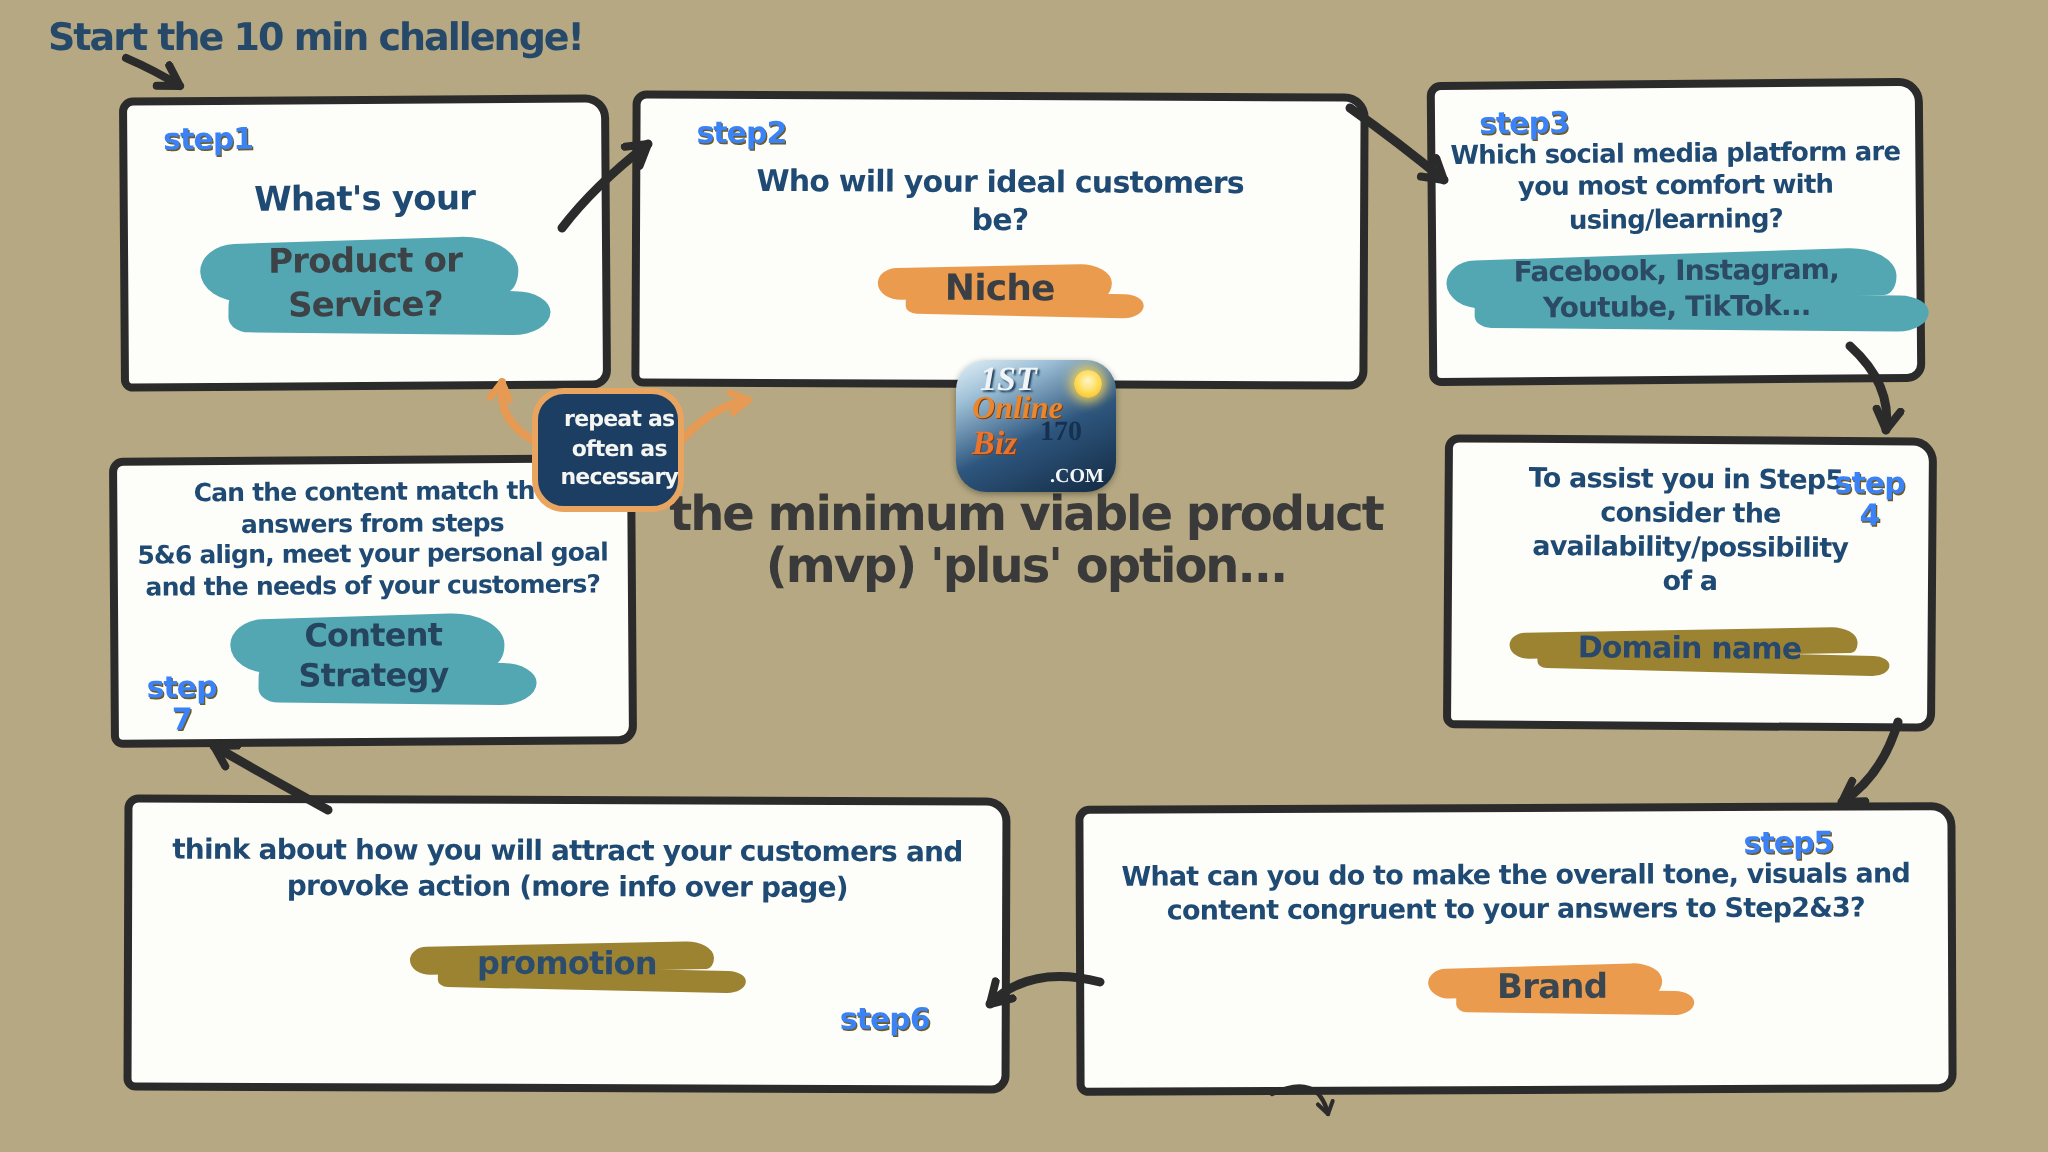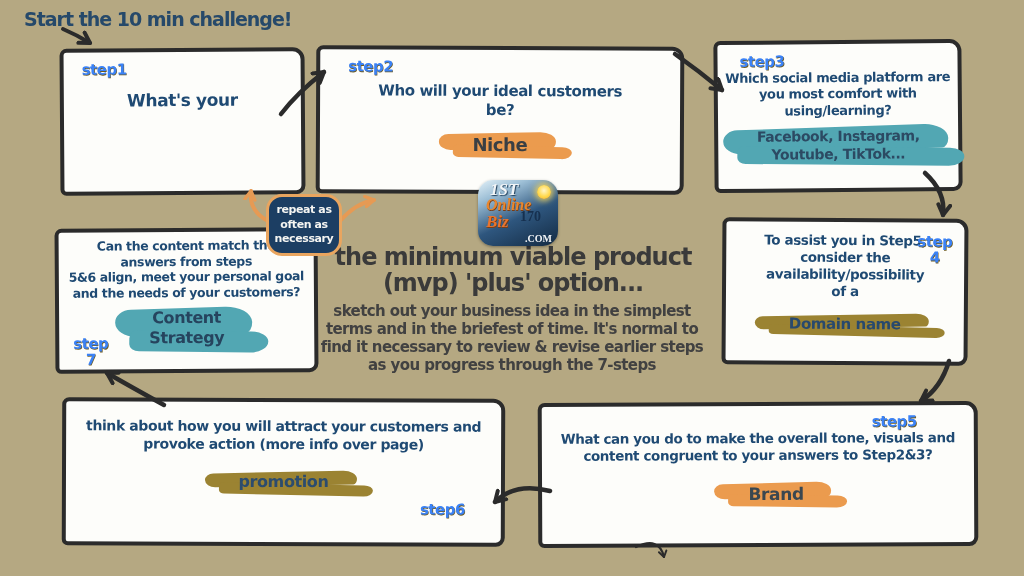--- a/index.html
+++ b/index.html
@@ -63,21 +63,21 @@
   .footer-note{position:absolute;left:418px;top:549px;width:240px;font-size:15px;letter-spacing:-0.8px;
        color:#2c4a63;z-index:3;margin-top:32px;}
 
   .center-title{position:absolute;left:318px;top:245px;width:390px;text-align:center;color:#3a3a3a;
        font-size:24px;line-height:1.08;letter-spacing:-1px;white-space:pre-line;z-index:3;}
   .center-sub{position:absolute;left:302px;top:302px;width:420px;text-align:center;color:#414141;
        font-size:15px;line-height:1.2;letter-spacing:-0.6px;white-space:pre-line;z-index:3;}
 
   .bubble{position:absolute;left:266px;top:194px;width:76px;height:62px;background:#1c3e63;
        border:3px solid #e9a55f;border-radius:16px;z-index:5;display:flex;align-items:center;
-       justify-content:center;text-align:center;box-sizing:border-box;}
+       justify-content:flex-end;text-align:center;box-sizing:border-box;}
   .bubble .t{color:#f5f5f2;font-size:11px;line-height:1.35;letter-spacing:-0.4px;white-space:pre-line;}
 
   .logo{position:absolute;left:478px;top:180px;width:80px;height:66px;border-radius:15px;z-index:6;
        background:linear-gradient(155deg,#e3f1f8 0%,#9dbfd6 22%,#2e567e 55%,#132a42 100%);
        box-shadow:0 1px 3px rgba(0,0,0,.35);overflow:hidden;font-family:"Liberation Serif",serif;}
   .logo span{position:absolute;font-weight:bold;}
   .logo .w1{left:12px;top:0px;font-size:17px;font-style:italic;color:#f2f5f7;text-shadow:1px 1px 1px #23425e;}
   .logo .w2{left:8px;top:16px;font-size:16px;font-style:italic;color:#e8872e;text-shadow:0.5px 0.5px 0 #7c3c10;}
   .logo .w3{left:8px;top:32px;font-size:17px;font-style:italic;color:#e8742e;text-shadow:0.5px 0.5px 0 #7c3c10;}
   .logo .w4{left:42px;top:29px;font-size:14px;color:#16304f;}
@@ -115,20 +115,22 @@
     <path d="M 275,224 Q 248,214 251,191" fill="none" stroke="#e69a54" stroke-width="4" stroke-linecap="round" marker-end="url(#mO)"></path>
     <path d="M 340,221 Q 356,203 374,200" fill="none" stroke="#e69a54" stroke-width="4" stroke-linecap="round" marker-end="url(#mO)"></path>
     <path d="M 636,547 Q 659,536 664,557" fill="none" stroke="#2b2b2b" stroke-width="2.2" stroke-linecap="round" marker-end="url(#mS)"></path>
   </svg>
 
   <div class="header-title">Start the 10 min challenge!</div>
 
   <section class="box s1">
     <span class="step-label">step1</span>
     <div class="q">What's your</div>
+    <div class="hl teal"><span class="t">Product or
+Service?</span></div>
   </section>
 
   <section class="box s2">
     <span class="step-label">step2</span>
     <div class="q">Who will your ideal customers
 be?</div>
     <div class="hl orange"><span class="t">Niche</span></div>
   </section>
 
   <section class="box s3">
@@ -185,20 +187,16 @@
     <span class="bulb"></span>
     <span class="w1">1ST</span>
     <span class="w2">Online</span>
     <span class="w3">Biz</span>
     <span class="w4">170</span>
     <span class="w5">.COM</span>
   </div>
 
   <div class="center-title">the minimum viable product
 (mvp) 'plus' option...</div>
-  <div class="center-sub">sketch out your business idea in the simplest
-terms and in the briefest of time. It's normal to
-find it necessary to review &amp; revise earlier steps
-as you progress through the 7-steps</div>
 
   <div class="footer-note">see next pg for a deeper dive</div>
 
 </div>
 
 </body></html>

